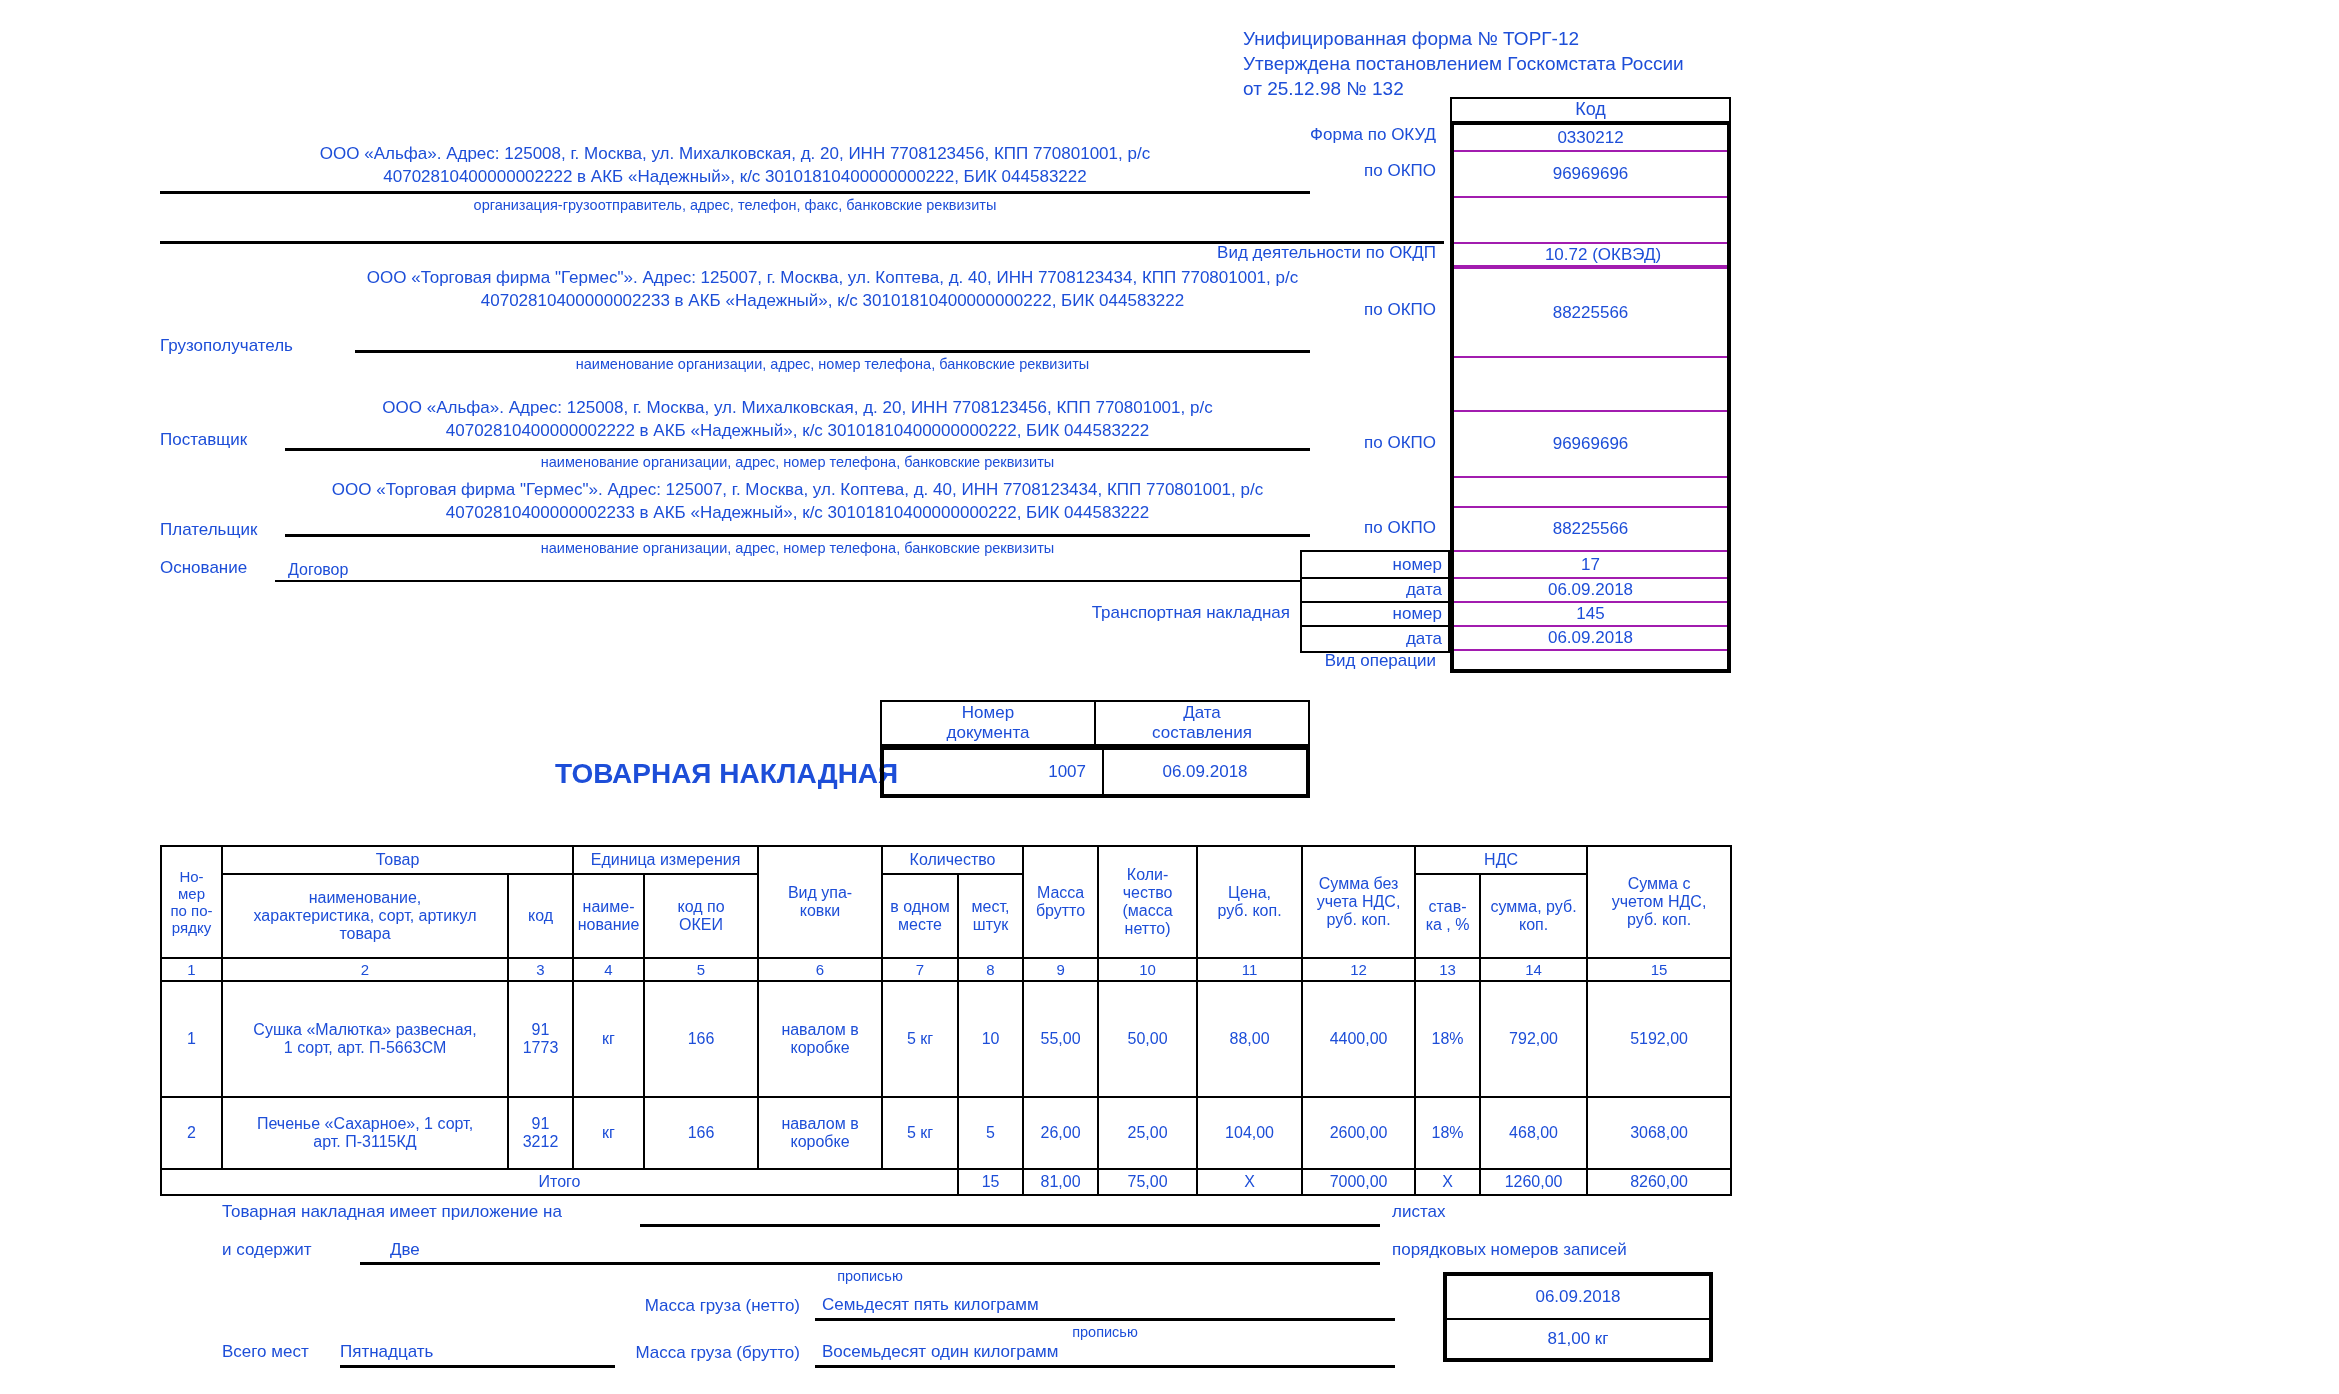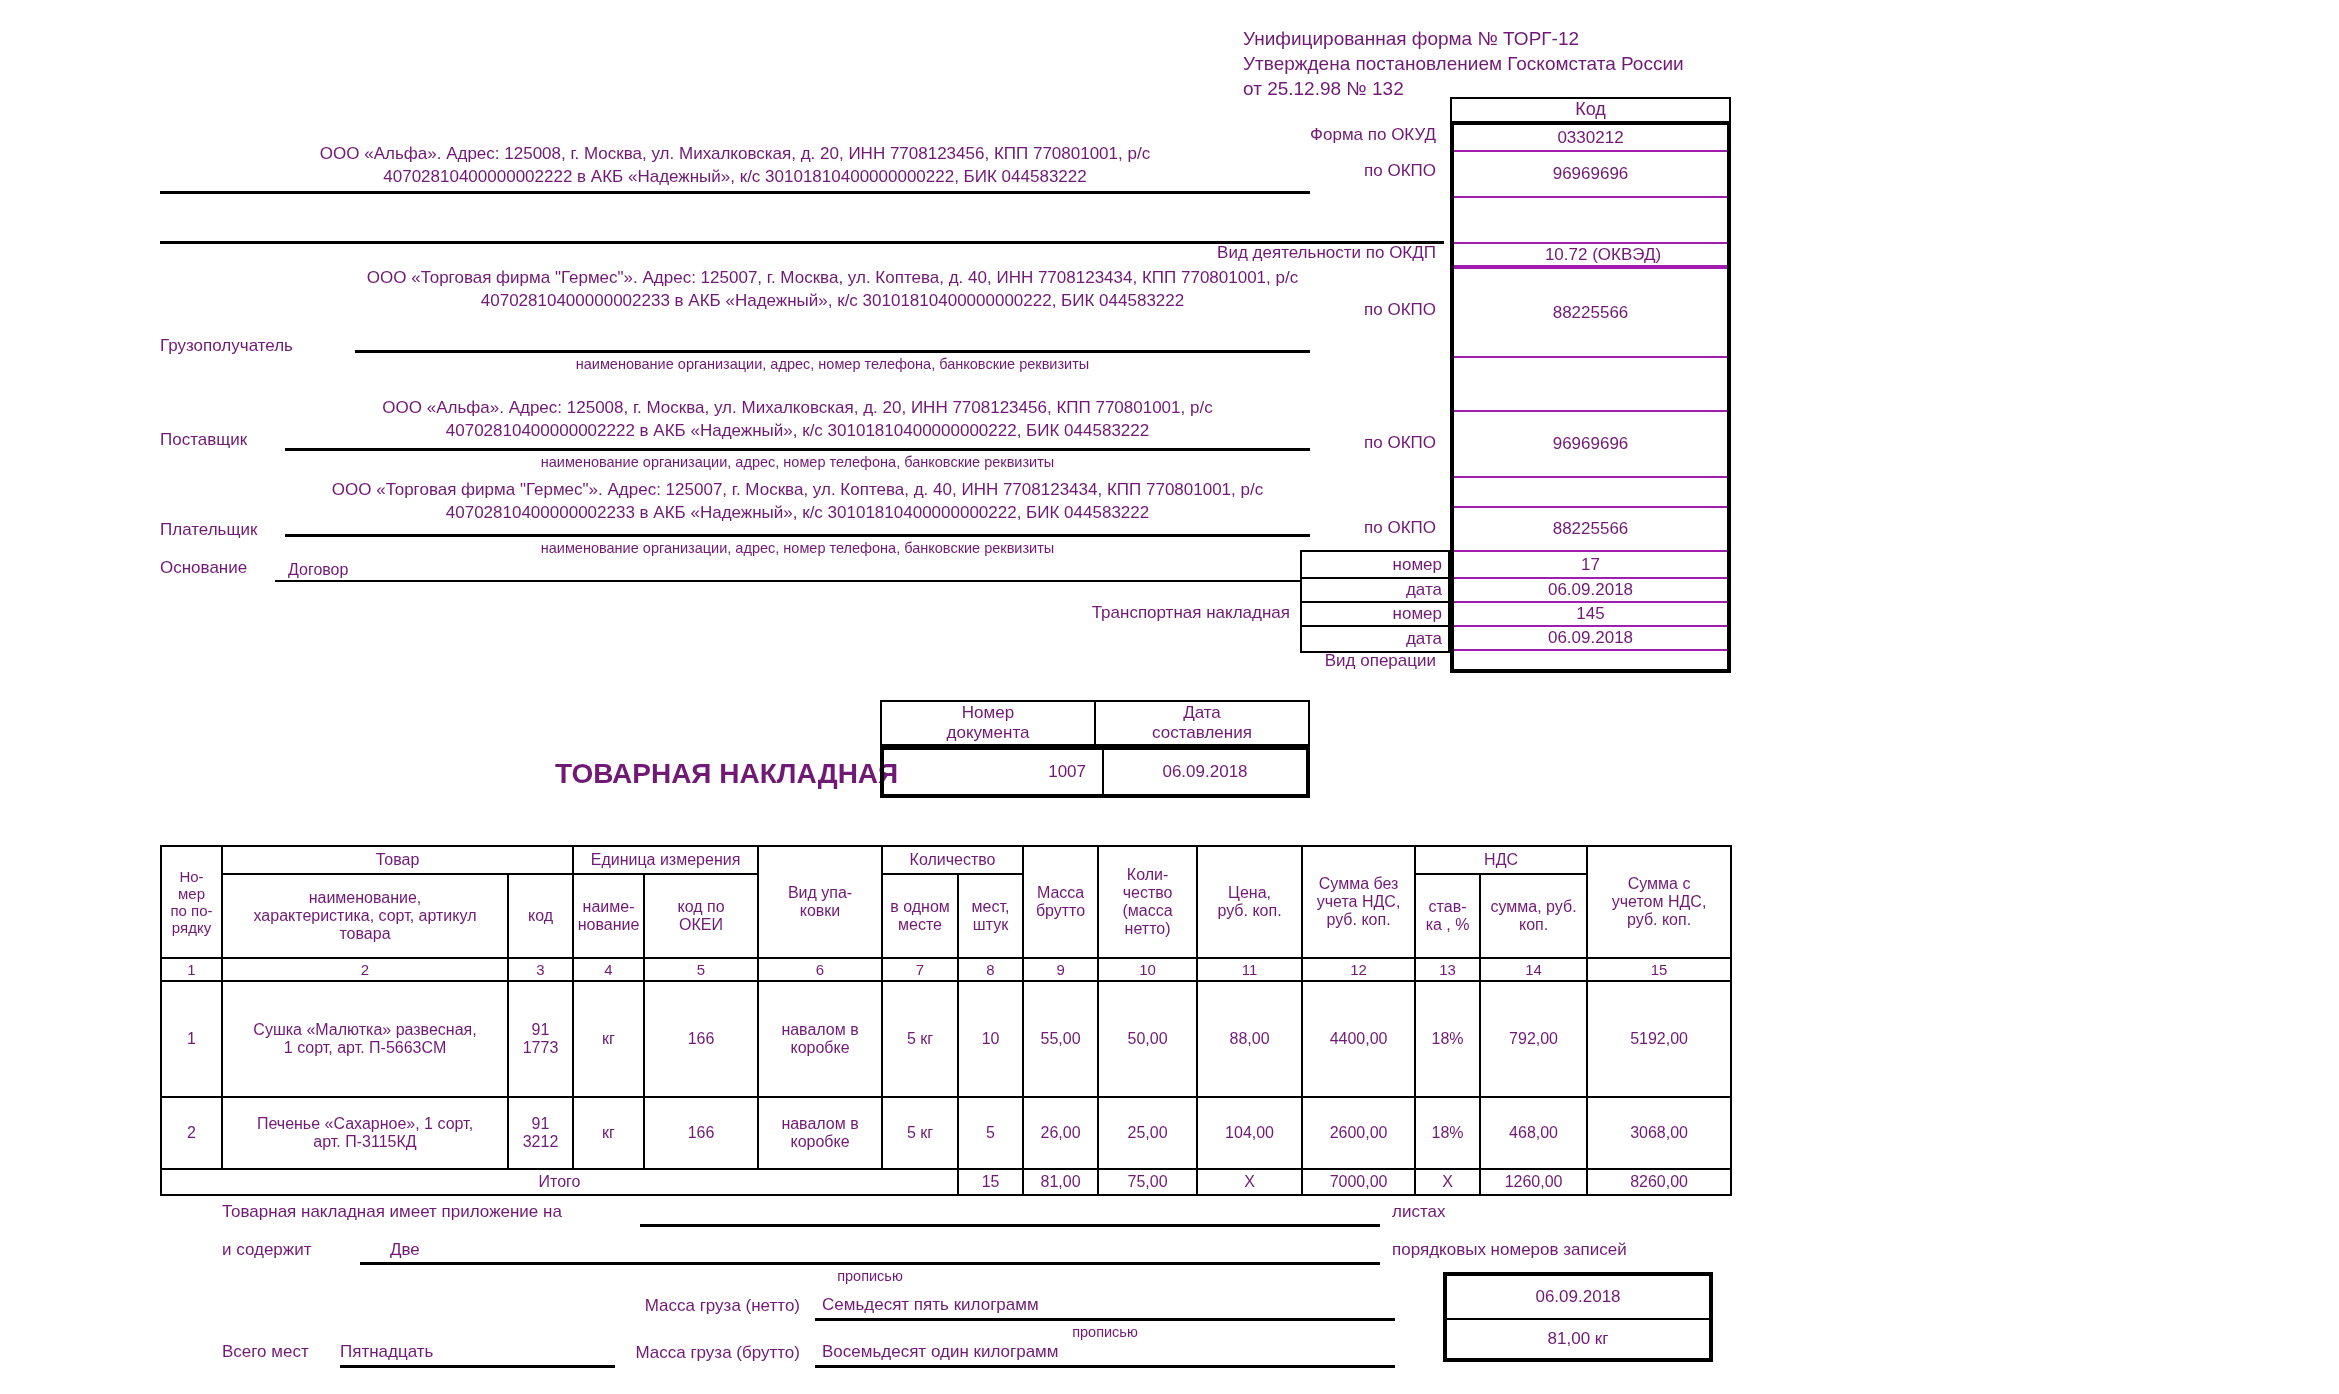--- a/index.html
+++ b/index.html
@@ -1,19 +1,19 @@
 <!DOCTYPE html>
 <html><head>
 <meta charset="utf-8">
 <style>
   * { margin:0; padding:0; box-sizing:border-box; }
   html,body { background:#ffffff; }
   .page {
     position:relative; width:2339px; height:1394px; background:#ffffff;
-    font-family:"Liberation Sans", sans-serif; color:#701a75; font-size:17px;
+    font-family:"Liberation Sans", sans-serif; color:#1d4ed8; font-size:17px;
     overflow:hidden;
   }
   .abs { position:absolute; }
   .ctr { text-align:center; }
   .pre { white-space:pre-line; }
   .cap { font-size:14.5px; }
   .note { font-size:19px; line-height:25px; }
   .flexc { display:flex; align-items:center; justify-content:center; }
   .flexe { display:flex; align-items:center; justify-content:flex-end; }
   .hline { position:absolute; background:#000; height:3px; }
@@ -97,20 +97,21 @@
     <div class="minirow last" style="height:24px;">дата</div>
   </div>
   <div class="abs flexe" style="left:980px; top:649px; width:462px; height:24px; padding-right:6px;">Вид операции</div>
   <div class="abs flexe" style="left:900px; top:601px; width:390px; height:24px;">Транспортная накладная</div>
 
   <div class="abs orglines" style="left:160px; top:142px; width:1150px;">
     <div>ООО «Альфа». Адрес: 125008, г. Москва, ул. Михалковская, д. 20, ИНН 7708123456, КПП 770801001, р/с</div>
     <div>40702810400000002222 в АКБ «Надежный», к/с 30101810400000000222, БИК 044583222</div>
   </div>
   <div class="hline" style="left:160px; top:191px; width:1150px;"></div>
+  <div class="abs ctr cap" style="left:160px; top:197px; width:1150px;">организация-грузоотправитель, адрес, телефон, факс, банковские реквизиты</div>
 
   <div class="hline" style="left:160px; top:241px; width:1284px;"></div>
 
   <div class="abs orglines" style="left:355px; top:266px; width:955px;">
     <div>ООО «Торговая фирма "Гермес"». Адрес: 125007, г. Москва, ул. Коптева, д. 40, ИНН 7708123434, КПП 770801001, р/с</div>
     <div>40702810400000002233 в АКБ «Надежный», к/с 30101810400000000222, БИК 044583222</div>
   </div>
   <div class="abs lbl" style="left:160px; top:336px;">Грузополучатель</div>
   <div class="hline" style="left:355px; top:350px; width:955px;"></div>
   <div class="abs ctr cap" style="left:355px; top:356px; width:955px;">наименование организации, адрес, номер телефона, банковские реквизиты</div>

